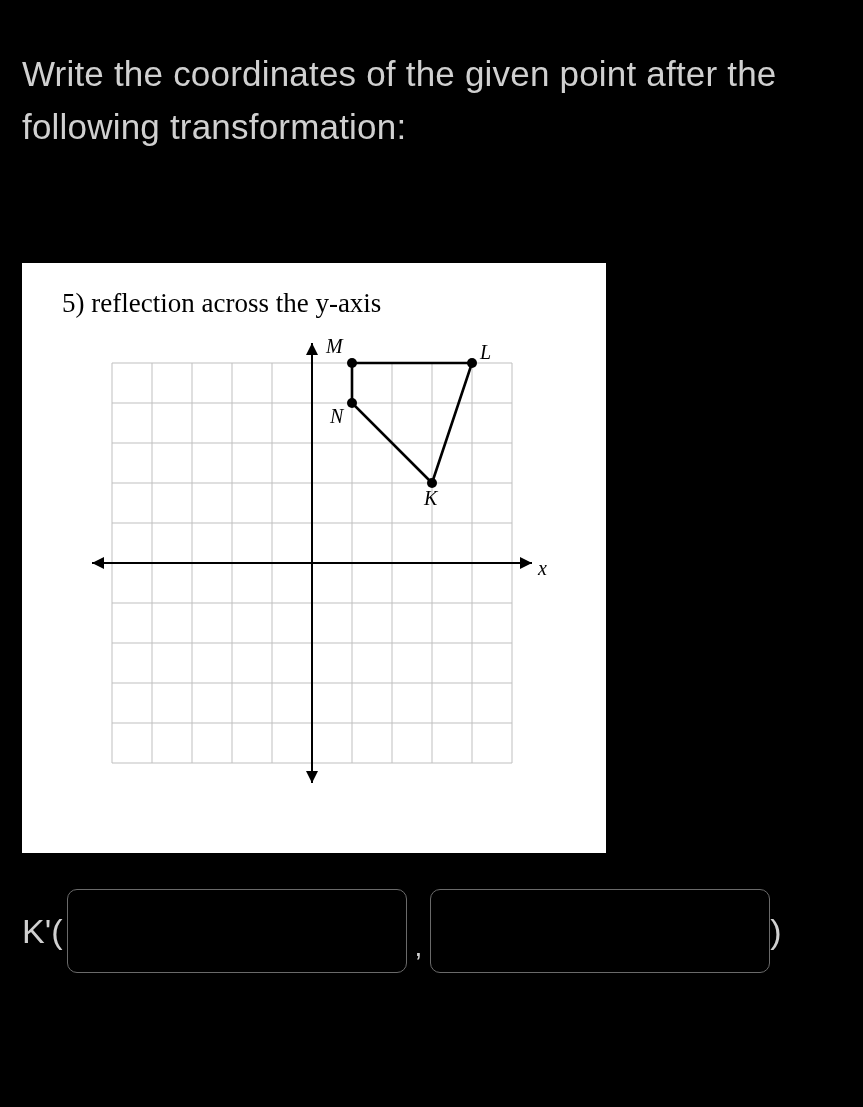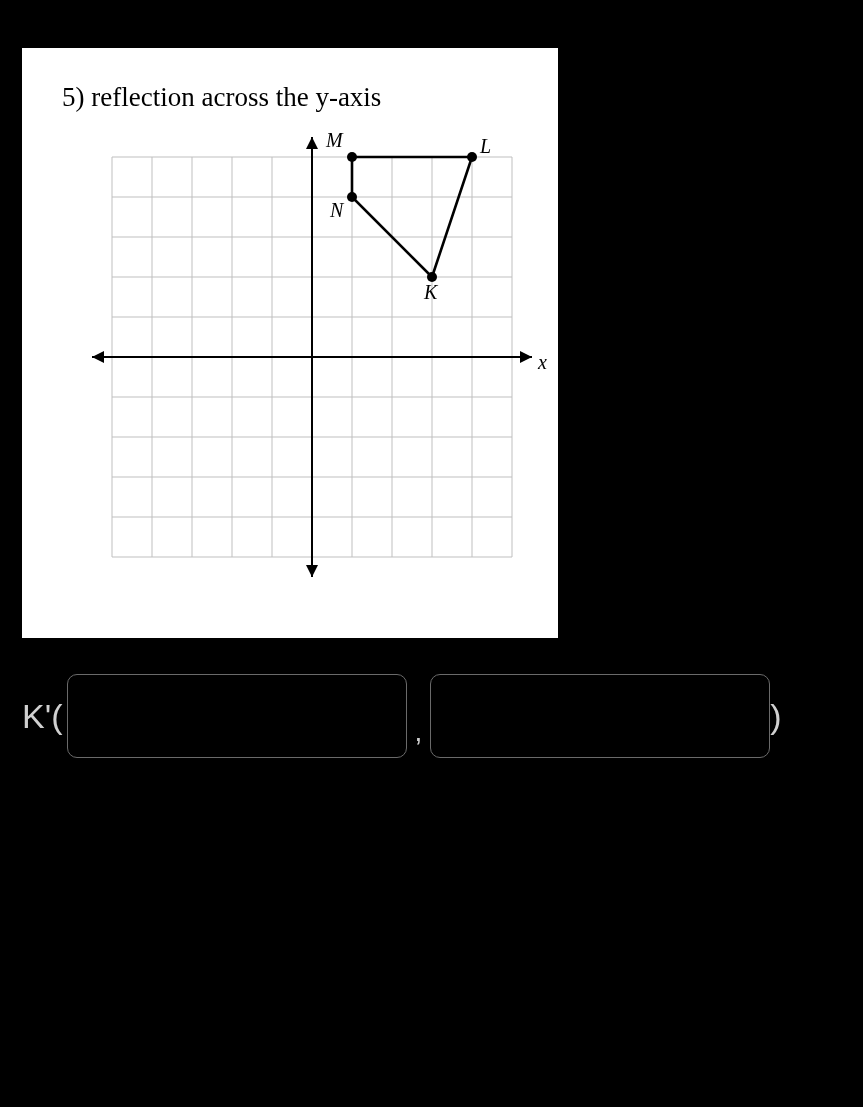--- a/index.html
+++ b/index.html
@@ -20,25 +20,25 @@
   .prompt {
     font-size: 35px;
     font-weight: 300;
     line-height: 1.5;
     letter-spacing: 0.2px;
     color: #d0d0d0;
     margin-bottom: 110px;
   }
   .figure-panel {
     background: #fff;
-    width: 536px;
+    width: 584px;
     height: 590px;
     position: relative;
     box-sizing: border-box;
-    padding: 34px 20px 20px 40px;
+    padding: 25px 20px 20px 40px;
   }
   .problem-heading {
     font-family: "Times New Roman", Times, serif;
     font-size: 27px;
     color: #000;
     font-weight: 400;
     margin: 0 0 4px 0;
   }
   .chart-wrap {
     position: relative;
@@ -91,20 +91,21 @@
   }
   .paren {
     font-size: 34px;
   }
 </style>
 </head>
 <body>
 
 <div class="page">
 
+  <div class="prompt">Write the coordinates of the given point after the following transformation:</div>
 
   <div class="figure-panel">
     <p class="problem-heading">5) reflection across the y-axis</p>
 
     <div class="chart-wrap">
       <svg viewBox="0 0 480 480" width="480" height="480">
 
         <g>
 
           <line class="grid-line" x1="40" y1="40" x2="40" y2="440"></line>

